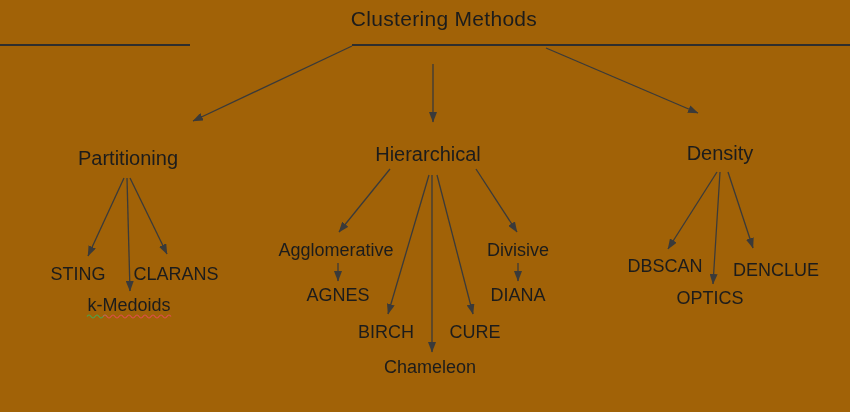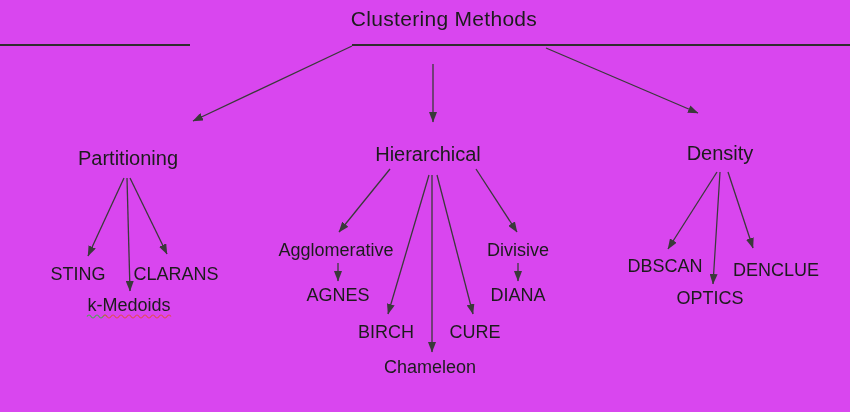--- a/index.html
+++ b/index.html
@@ -1,20 +1,20 @@
 <!DOCTYPE html>
 <html><head>
 <meta charset="utf-8">
 <style>
   html, body { margin: 0; padding: 0; background: #ffffff; }
   #stage {
     position: relative;
     width: 850px;
     height: 412px;
-    background: #d946ef;
+    background: #a16207;
     overflow: hidden;
   }
   svg text {
     font-family: "Liberation Sans", sans-serif;
     fill: #1c1c1c;
     text-anchor: middle;
   }
   .lvl1 { font-size: 21px; letter-spacing: 0.3px; }
   .lvl2 { font-size: 20px; }
   .leaf { font-size: 18px; }

